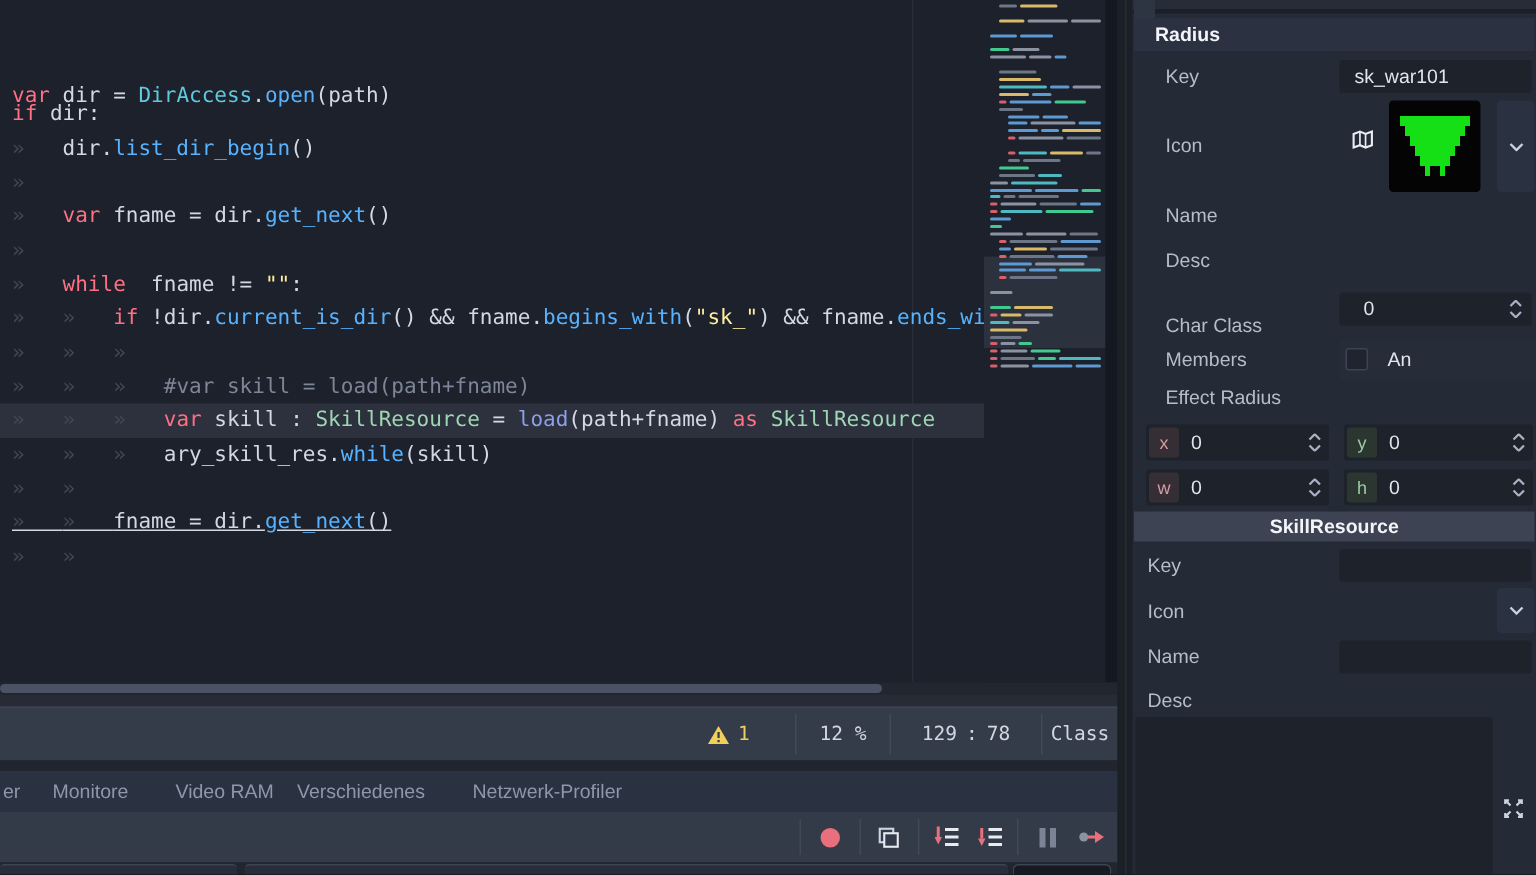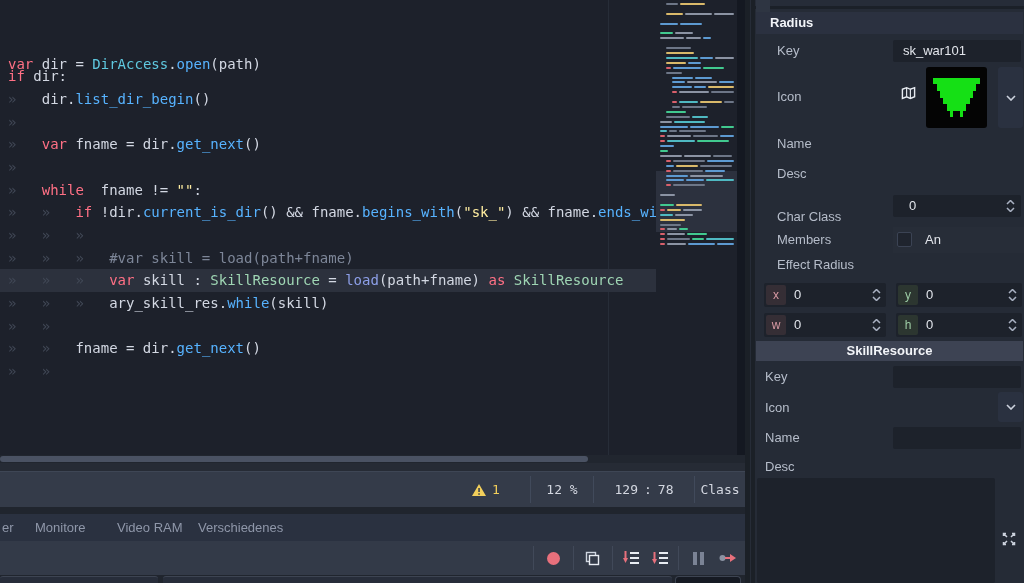--- a/index.html
+++ b/index.html
@@ -110,21 +110,21 @@
           <div class="code-line" style="top: 110.68px;"><span class="tk-ind">»</span></div>
           <div class="code-line" style="top: 133.35px;"><span class="tk-ind">»   </span><span class="tk-kw">var</span><span class="tk-txt"> fname = dir.</span><span class="tk-fn">get_next</span><span class="tk-txt">()</span></div>
           <div class="code-line" style="top: 156.02px;"><span class="tk-ind">»</span></div>
           <div class="code-line" style="top: 178.69px;"><span class="tk-ind">»   </span><span class="tk-kw">while</span><span class="tk-txt">  fname != </span><span class="tk-str">""</span><span class="tk-txt">:</span></div>
           <div class="code-line" style="top: 201.36px;"><span class="tk-ind">»   </span><span class="tk-ind">»   </span><span class="tk-kw">if</span><span class="tk-txt"> !dir.</span><span class="tk-fn">current_is_dir</span><span class="tk-txt">() &amp;&amp; fname.</span><span class="tk-fn">begins_with</span><span class="tk-txt">(</span><span class="tk-str">"sk_"</span><span class="tk-txt">) &amp;&amp; fname.</span><span class="tk-fn">ends_with</span></div>
           <div class="code-line" style="top: 224.03px;"><span class="tk-ind">»   </span><span class="tk-ind">»   </span><span class="tk-ind">»</span></div>
           <div class="code-line" style="top: 246.7px;"><span class="tk-ind">»   </span><span class="tk-ind">»   </span><span class="tk-ind">»   </span><span class="tk-com">#var skill = load(path+fname)</span></div>
           <div class="code-line" style="top: 269.37px;"><span class="tk-ind">»   </span><span class="tk-ind">»   </span><span class="tk-ind">»   </span><span class="tk-kw">var</span><span class="tk-txt"> skill : </span><span class="tk-ut">SkillResource</span><span class="tk-txt"> = </span><span class="tk-gfn">load</span><span class="tk-txt">(path+fname) </span><span class="tk-kw">as</span><span class="tk-txt"> </span><span class="tk-ut">SkillResource</span></div>
           <div class="code-line" style="top: 292.04px;"><span class="tk-ind">»   </span><span class="tk-ind">»   </span><span class="tk-ind">»   </span><span class="tk-txt">ary_skill_res.</span><span class="tk-fn">while</span><span class="tk-txt">(skill)</span></div>
           <div class="code-line" style="top: 314.71px;"><span class="tk-ind">»   </span><span class="tk-ind">»</span></div>
-          <div class="code-line" style="top: 337.38px;"><span class="tk-ind">»   </span><span class="tk-ind">»   </span><span class="tk-txt">fname = dir.</span><span class="tk-fn">get_next</span><span class="tk-txt">()</span></div>
+          <div class="code-line" style="top: 337.38px; text-decoration: underline;"><span class="tk-ind">»   </span><span class="tk-ind">»   </span><span class="tk-txt">fname = dir.</span><span class="tk-fn">get_next</span><span class="tk-txt">()</span></div>
           <div class="code-line" style="top: 360.05px;"><span class="tk-ind">»   </span><span class="tk-ind">»</span></div>
         </div>
       <div class="minimap">
         <div class="mm-view"></div>
         <div>
             <div class="mm-bar" style="left: 10px; top: 3px; width: 12.0157px; background: rgb(109, 118, 135);"></div>
             <div class="mm-bar" style="left: 24.0157px; top: 3px; width: 25.434px; background: rgb(217, 185, 106);"></div>
             <div class="mm-bar" style="left: 10px; top: 12.8px; width: 17.2961px; background: rgb(217, 185, 106);"></div>
             <div class="mm-bar" style="left: 29.2961px; top: 12.8px; width: 26.5523px; background: rgb(139, 147, 163);"></div>
             <div class="mm-bar" style="left: 57.8484px; top: 12.8px; width: 19.703px; background: rgb(139, 147, 163);"></div>
@@ -262,20 +262,21 @@
         <span>Class</span>
       </div>
     </div>
 
     <div class="bottom">
       <div class="tabstrip">
           <span class="btab" style="left: 2px;">er</span>
           <span class="btab" style="left: 35px;">Monitore</span>
           <span class="btab" style="left: 117px;">Video RAM</span>
           <span class="btab" style="left: 198px;">Verschiedenes</span>
+          <span class="btab" style="left: 315px;">Netzwerk-Profiler</span>
         </div>
       <div class="btoolbar">
         <div class="tool-sep" style="left:533px"></div>
         <div class="tool-btn" style="left:540px">
           <div class="rec-dot"></div>
         </div>
         <div class="tool-sep" style="left:573px"></div>
         <div class="tool-btn" style="left:579px">
           <span>
             <svg width="16" height="16" viewBox="0 0 16 16">

